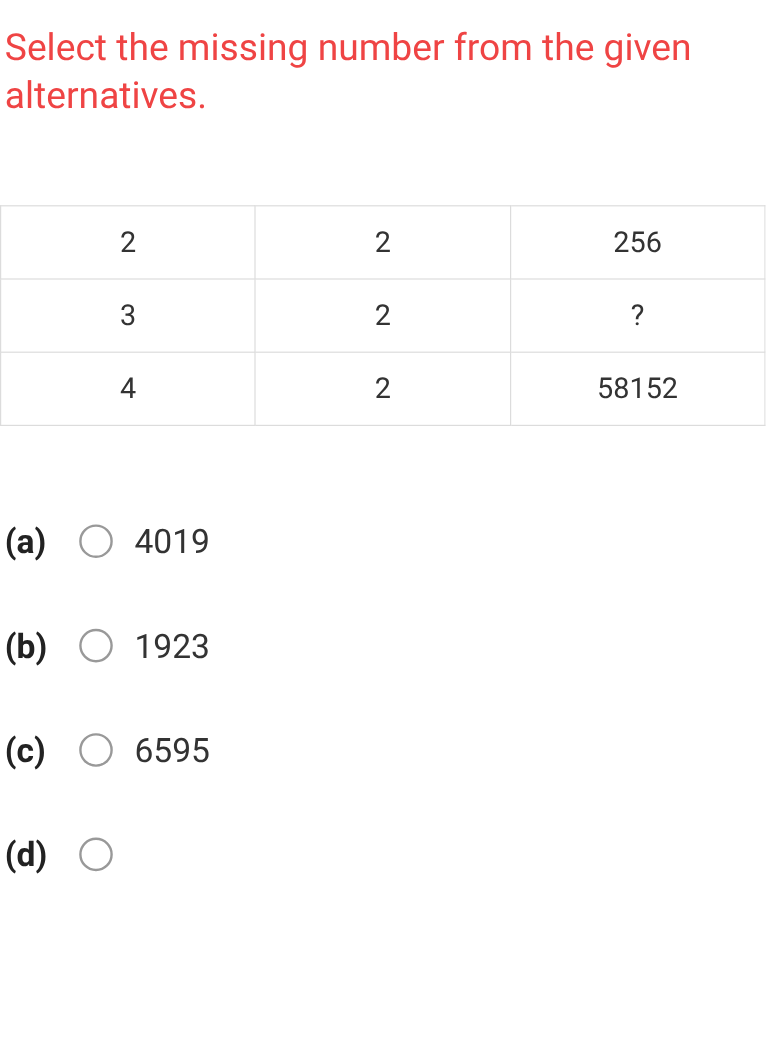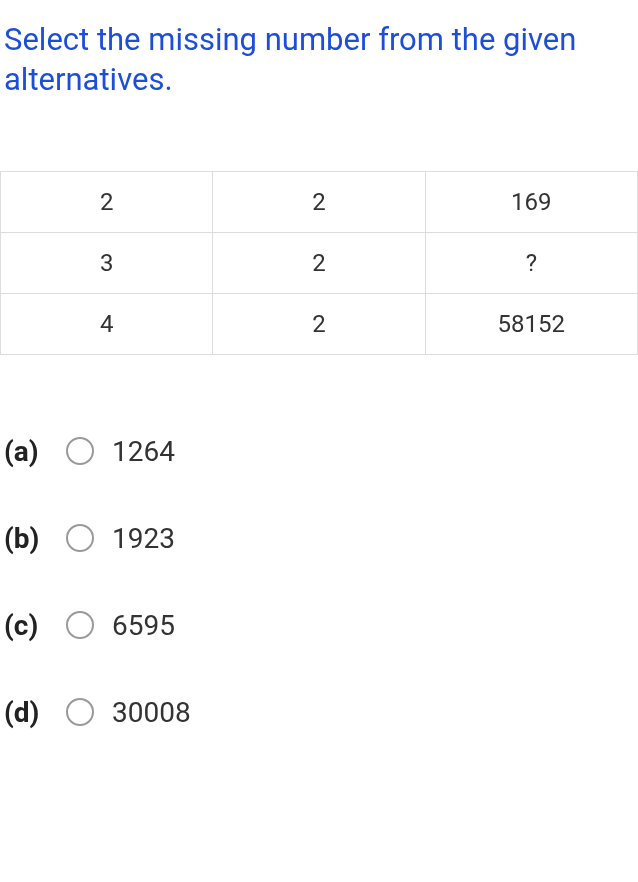--- a/index.html
+++ b/index.html
@@ -11,21 +11,21 @@
       font-family: -apple-system, BlinkMacSystemFont, "Segoe UI", Roboto, Helvetica, Arial, sans-serif;
       background: #ffffff;
       color: #222;
       width: 638px;
       padding: 20px 0 0 0;
     }
     .question-text {
       font-size: 31px;
       font-weight: 400;
       line-height: 1.3;
-      color: #1d4ed8;
+      color: #ef4444;
       margin-bottom: 70px;
       padding: 0 4px;
     }
     .data-table {
       width: 100%;
       border-collapse: collapse;
       margin-bottom: 80px;
     }
     .data-table td {
       border: 1px solid #dcdcdc;
@@ -66,49 +66,48 @@
 </head>
 <body>
 
 <div class="question-text">Select the missing number from the given alternatives.</div>
 
 <table class="data-table">
   <tbody>
       <tr>
     <td>2</td>
     <td>2</td>
-    <td>169</td>
+    <td>256</td>
   </tr>
   <tr>
     <td>3</td>
     <td>2</td>
     <td>?</td>
   </tr>
   <tr>
     <td>4</td>
     <td>2</td>
     <td>58152</td>
   </tr>
 </tbody>
   </table>
 
 <div class="options">
   <div class="option-row">
     <span class="option-label">(a)</span>
     <span class="radio-circle"></span>
-    <span class="option-text">1264</span>
+    <span class="option-text">4019</span>
   </div>
   <div class="option-row">
     <span class="option-label">(b)</span>
     <span class="radio-circle"></span>
     <span class="option-text">1923</span>
   </div>
   <div class="option-row">
     <span class="option-label">(c)</span>
     <span class="radio-circle"></span>
     <span class="option-text">6595</span>
   </div>
   <div class="option-row">
     <span class="option-label">(d)</span>
     <span class="radio-circle"></span>
-    <span class="option-text">30008</span>
   </div>
 </div>
 
 </body></html>

